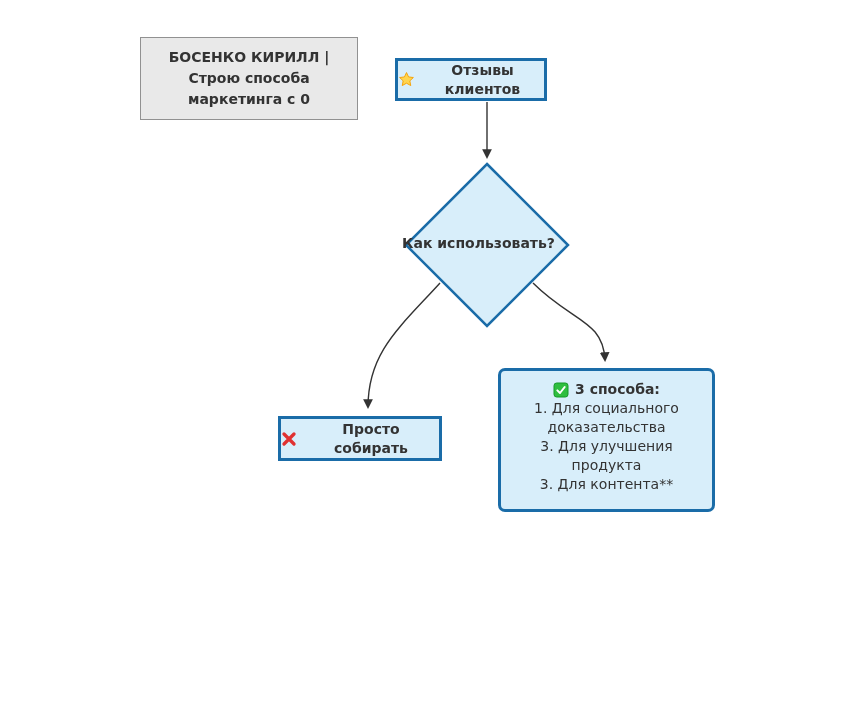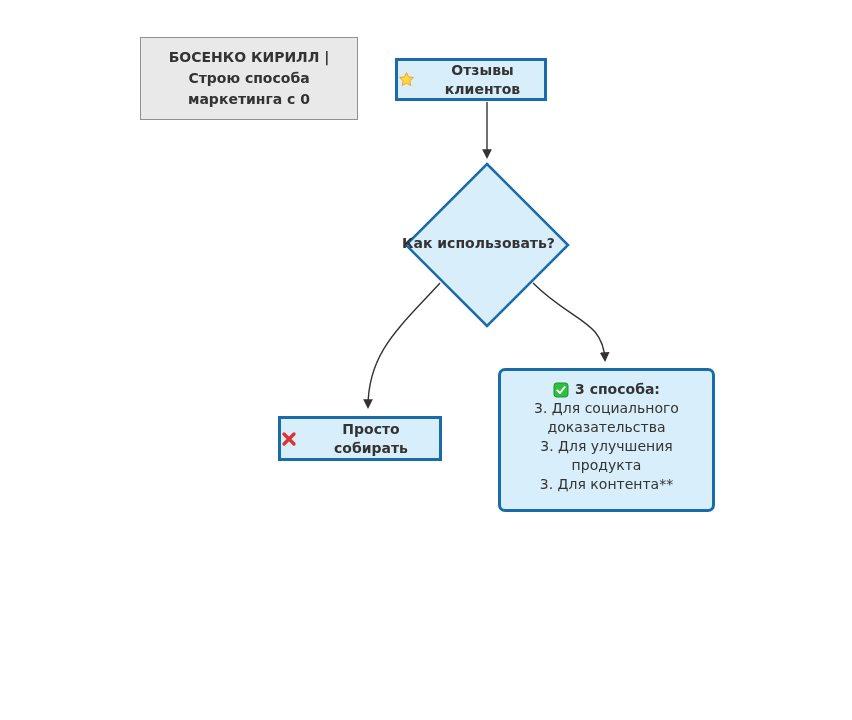--- a/index.html
+++ b/index.html
@@ -138,19 +138,19 @@
     <div class="label-row">
       <span class="icon">
         <svg width="16" height="16" viewBox="0 0 24 24">
           <rect x="1.5" y="1.5" width="21" height="21" rx="4" fill="#2fbe3f" stroke="#149929" stroke-width="1.5"></rect>
           <polyline points="6.5,12.5 10.5,16.5 17.5,7.5" fill="none" stroke="#ffffff" stroke-width="3" stroke-linecap="round" stroke-linejoin="round"></polyline>
         </svg>
       </span>
       <span>3 способа:</span>
     </div>
     <div class="ways-items">
-      <span>3. Для социального доказательства</span>
+      <span>1. Для социального доказательства</span>
       <span>3. Для улучшения продукта</span>
       <span>3. Для контента**</span>
     </div>
   </div>
 
 </div>
 
 </body></html>

